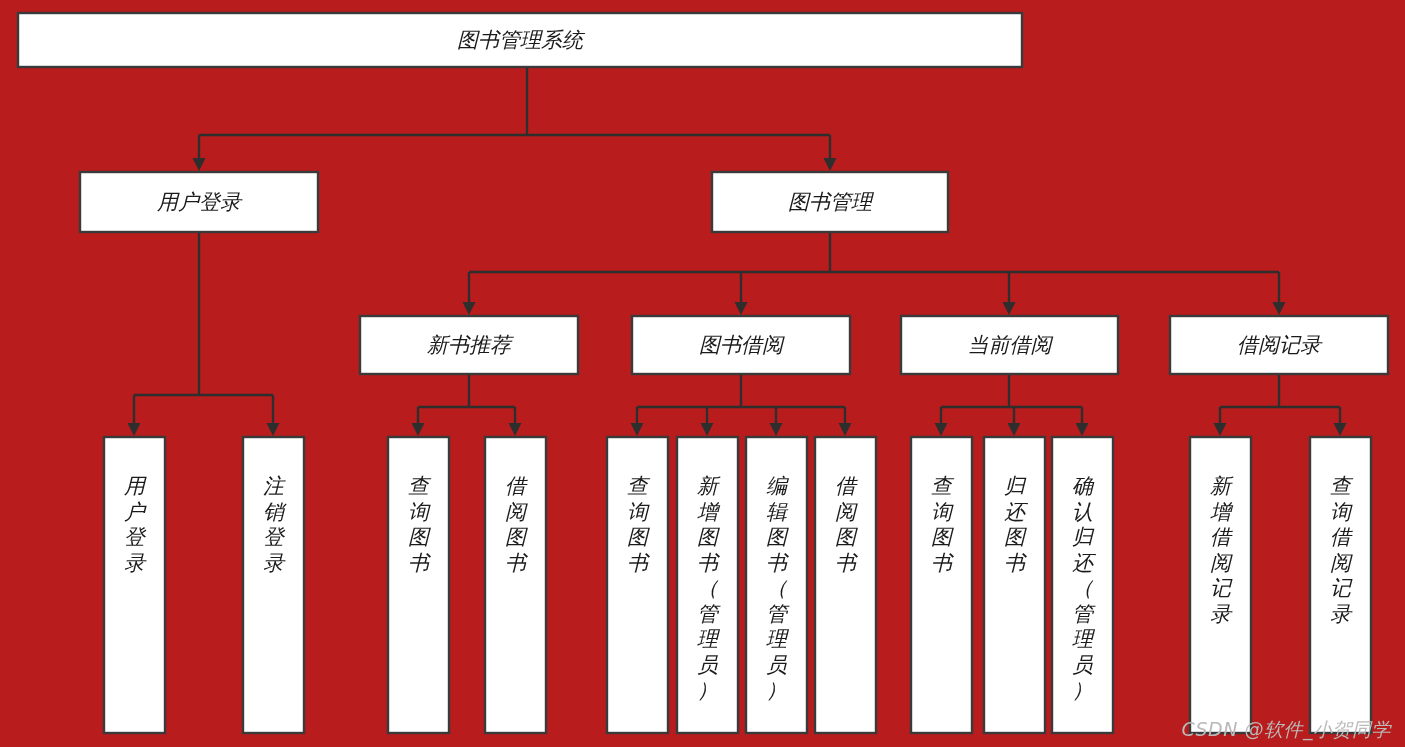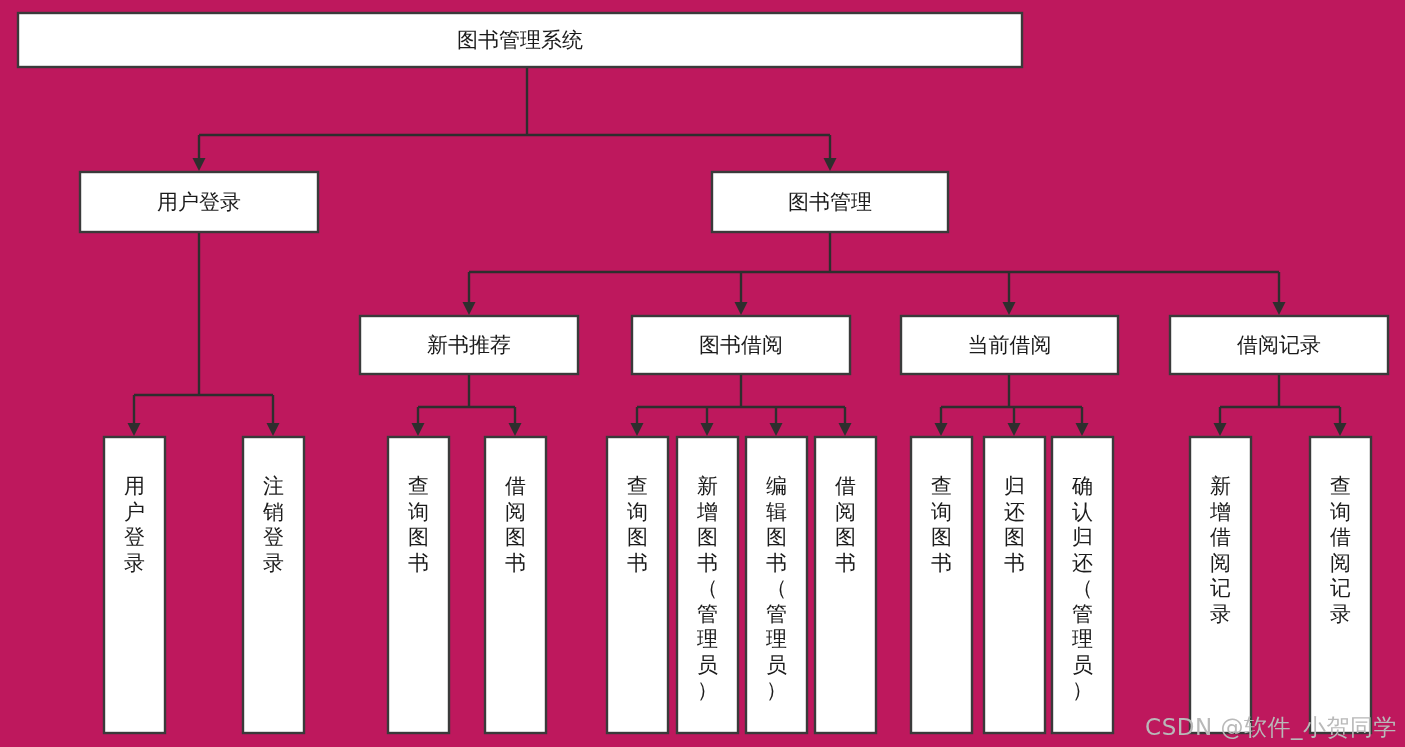--- a/index.html
+++ b/index.html
@@ -1,26 +1,26 @@
 <!DOCTYPE html>
 <html><head>
 <meta charset="utf-8">
 <style>
   html,body{margin:0;padding:0;background:#ffffff;}
   body{width:1405px;height:747px;font-family:"DejaVu Sans","Liberation Sans",sans-serif;}
-  #stage{position:relative;width:1405px;height:747px;overflow:hidden;background:#be185d;}
+  #stage{position:relative;width:1405px;height:747px;overflow:hidden;background:#b91c1c;font-style:italic;}
   svg#tree{position:absolute;left:0;top:0;width:1405px;height:747px;}
   .node-box{fill:#ffffff;stroke:#3a3a3a;stroke-width:2.4;}
   .node-text{font-family:"DejaVu Sans","Liberation Sans",sans-serif;fill:#1b1b1b;font-size:21px;
              text-anchor:middle;dominant-baseline:middle;}
   .leaf-text{font-family:"DejaVu Sans","Liberation Sans",sans-serif;fill:#1b1b1b;font-size:21px;
              text-anchor:middle;}
   .link{stroke:#2e2e2e;stroke-width:2.4;fill:none;}
   .arrow-head{fill:#2e2e2e;stroke:none;}
-  .watermark{position:absolute;right:8px;bottom:4px;color:#b9b9b9;font-size:23px;
+  .watermark{position:absolute;right:14px;bottom:4px;color:#b9b9b9;font-size:19px;
              font-family:"DejaVu Sans","Liberation Sans",sans-serif;letter-spacing:.5px;
              white-space:nowrap;pointer-events:none;}
 </style>
 </head>
 <body>
 
 <div id="stage">
   <svg id="tree" viewBox="0 0 1405 747" xmlns="http://www.w3.org/2000/svg">
     <g id="links-layer">
         <g>

